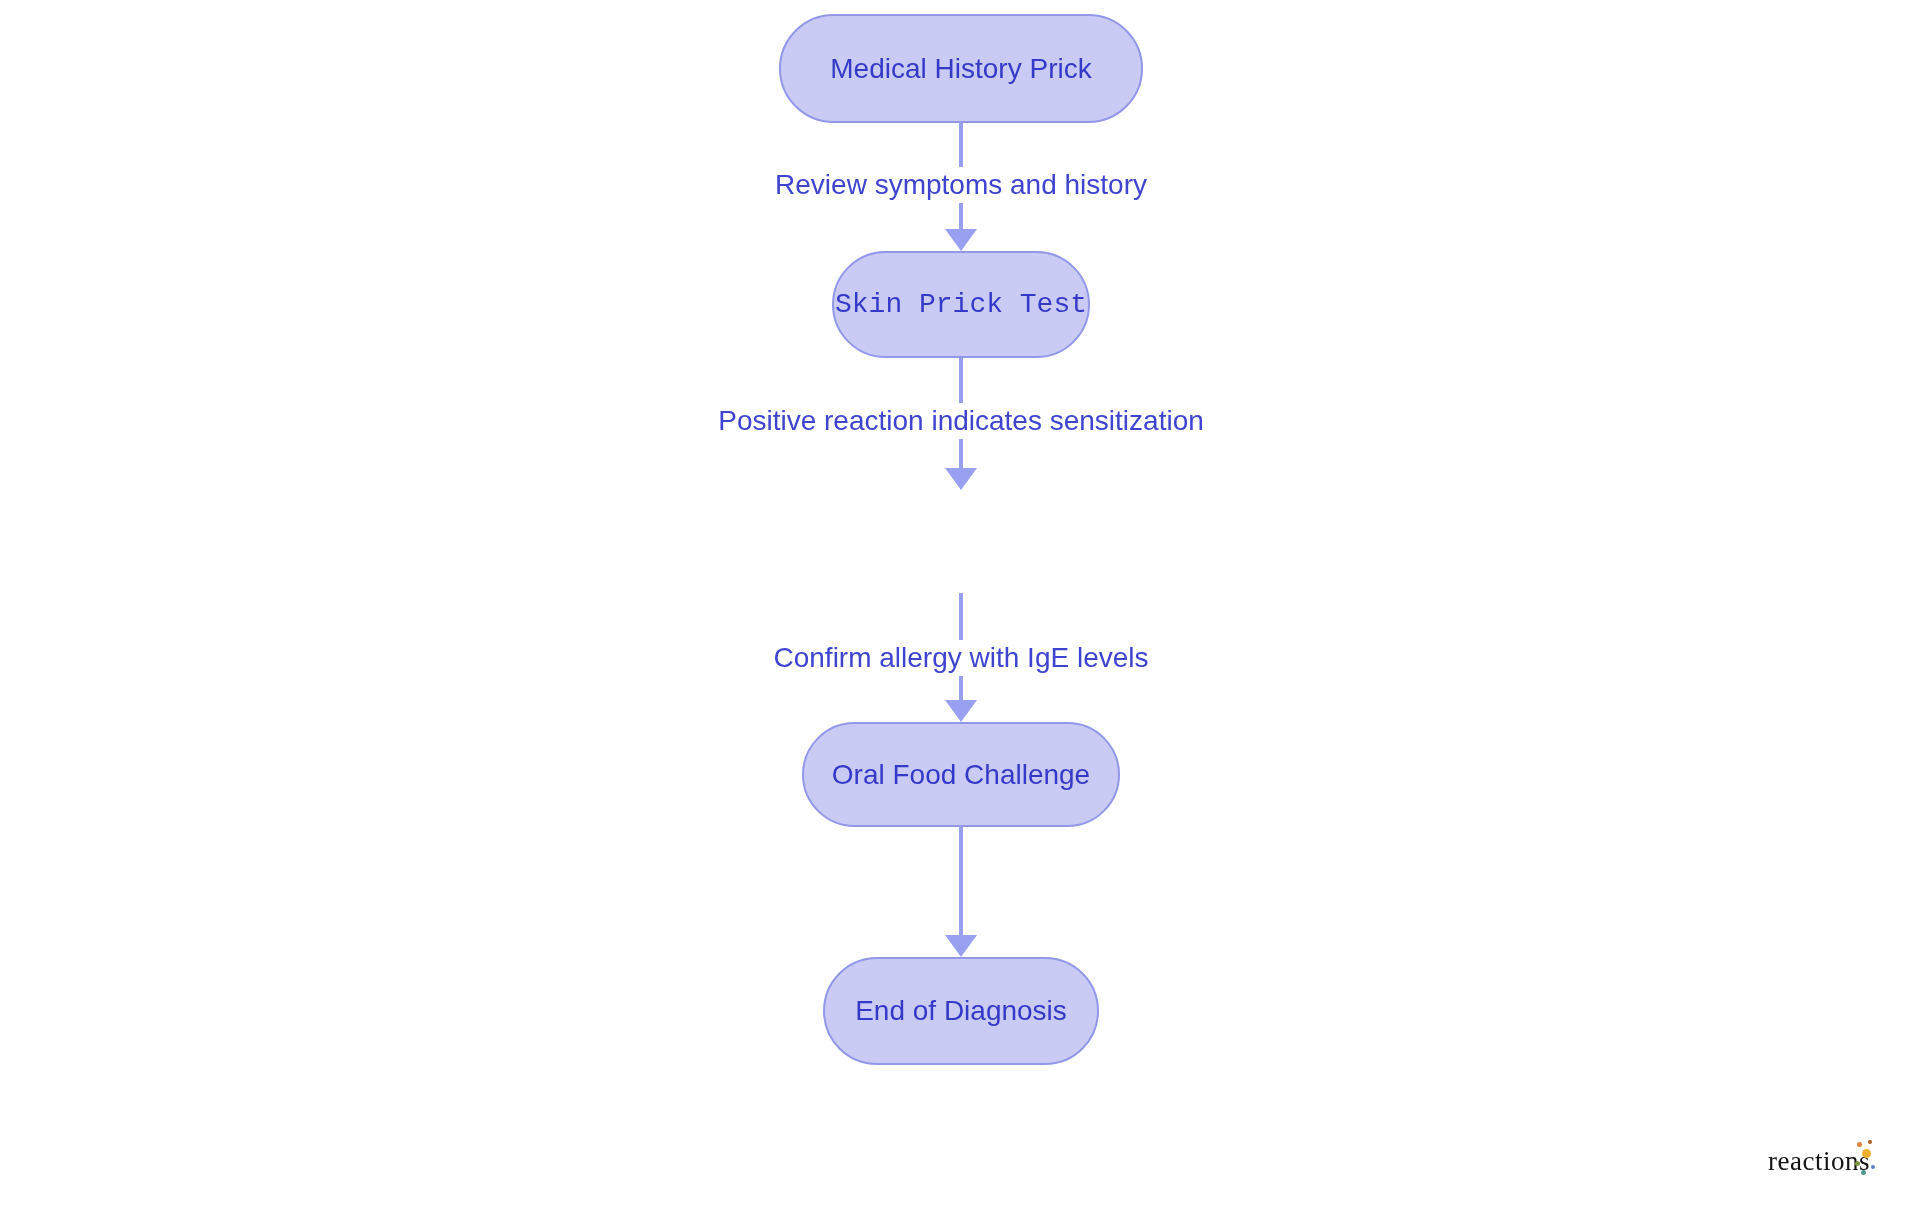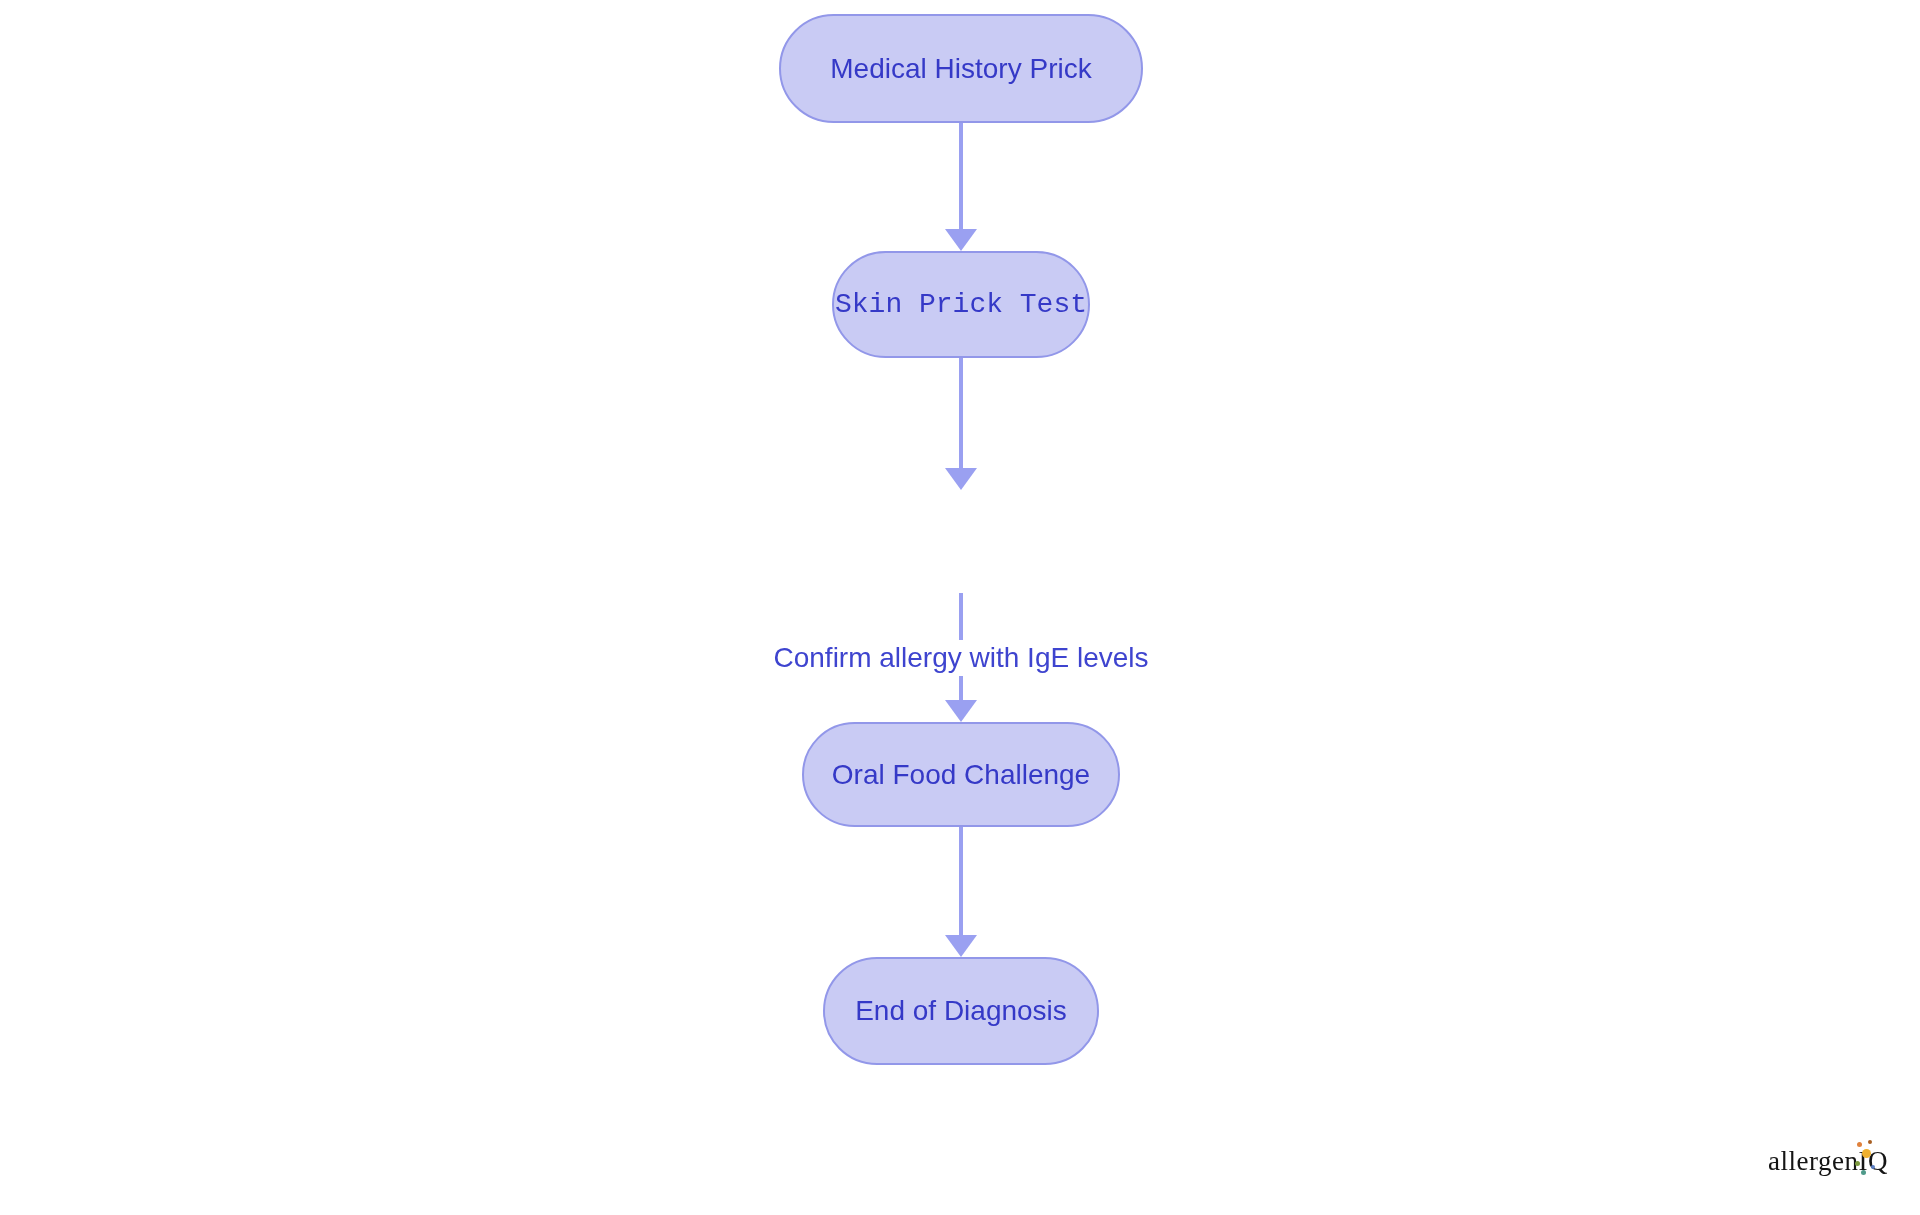--- a/index.html
+++ b/index.html
@@ -106,33 +106,35 @@
   </div>
   <div class="node node4">
     <span>Oral Food Challenge</span>
   </div>
   <div class="node node5">
     <span>End of Diagnosis</span>
   </div>
 
   <div class="edge-line line1"></div>
   <div class="arrowhead arrow1"></div>
+  <div class="edge-label label1">Review symptoms and history</div>
 
   <div class="edge-line line2"></div>
   <div class="arrowhead arrow2"></div>
+  <div class="edge-label label2">Positive reaction indicates sensitization</div>
 
   <div class="edge-line line3"></div>
   <div class="arrowhead arrow3"></div>
   <div class="edge-label label3">Confirm allergy with IgE levels</div>
 
   <div class="edge-line line4"></div>
   <div class="arrowhead arrow4"></div>
 
   <div class="logo">
-    <span class="logo-text">allergenIQ</span>
+    <span class="logo-text">reactions</span>
     <span class="dot dot-orange"></span>
     <span class="dot dot-brown"></span>
     <span class="dot dot-gold"></span>
     <span class="dot dot-green"></span>
     <span class="dot dot-teal"></span>
     <span class="dot dot-blue"></span>
   </div>
 
 </div>
 

